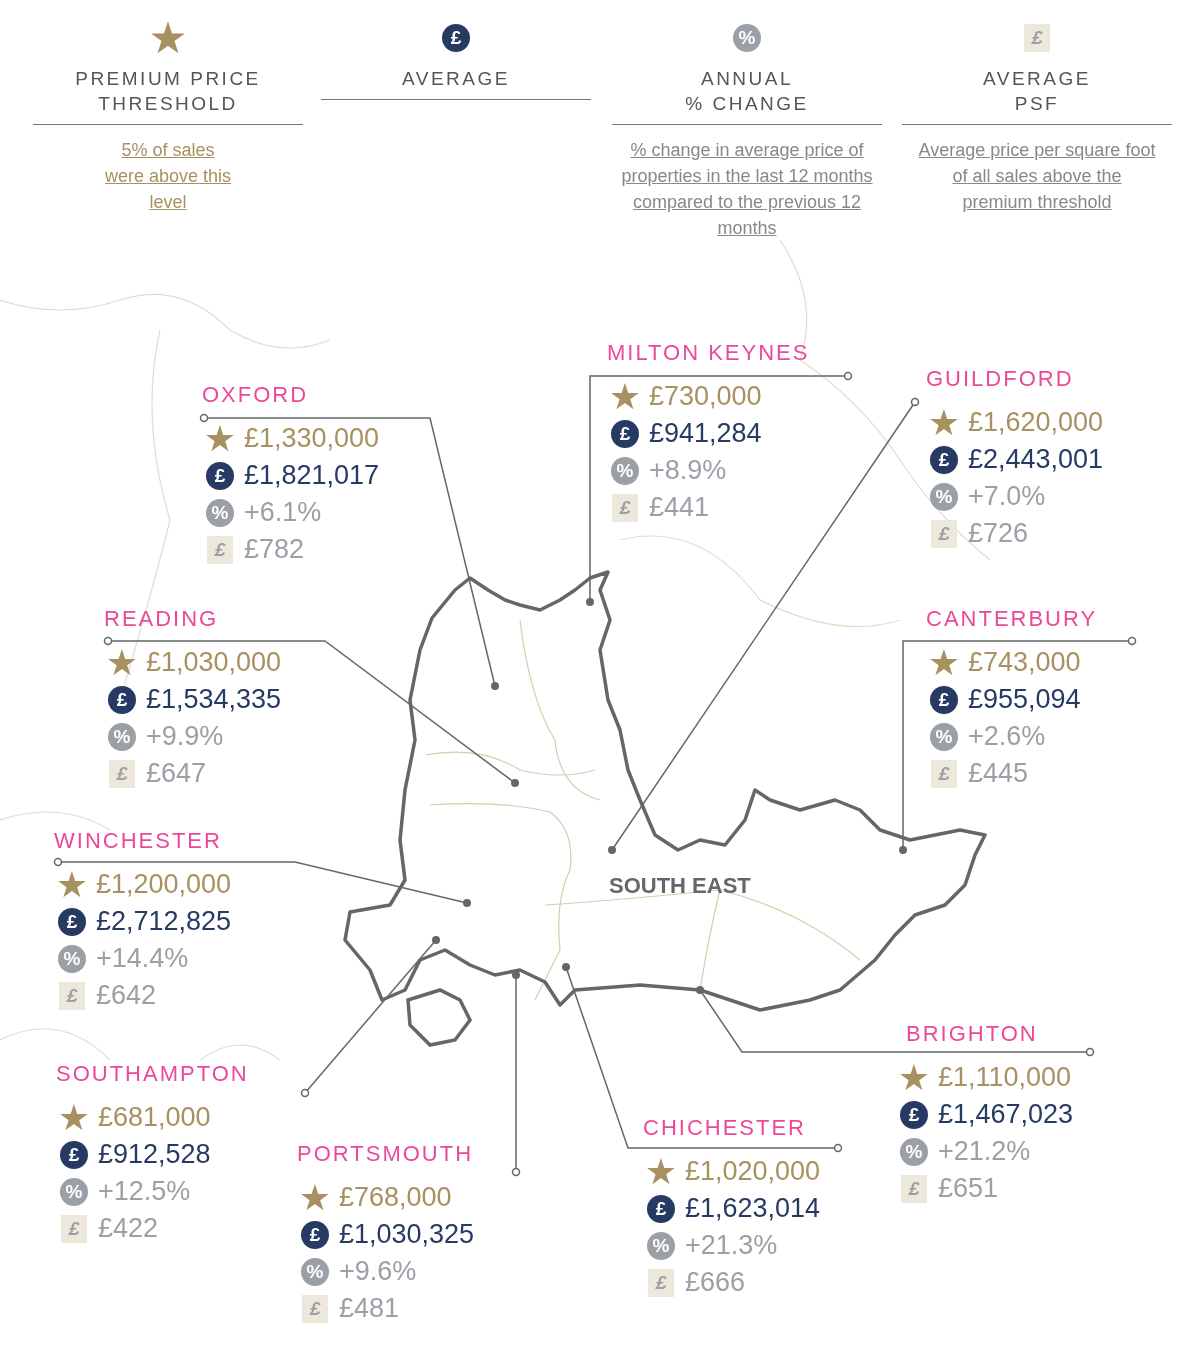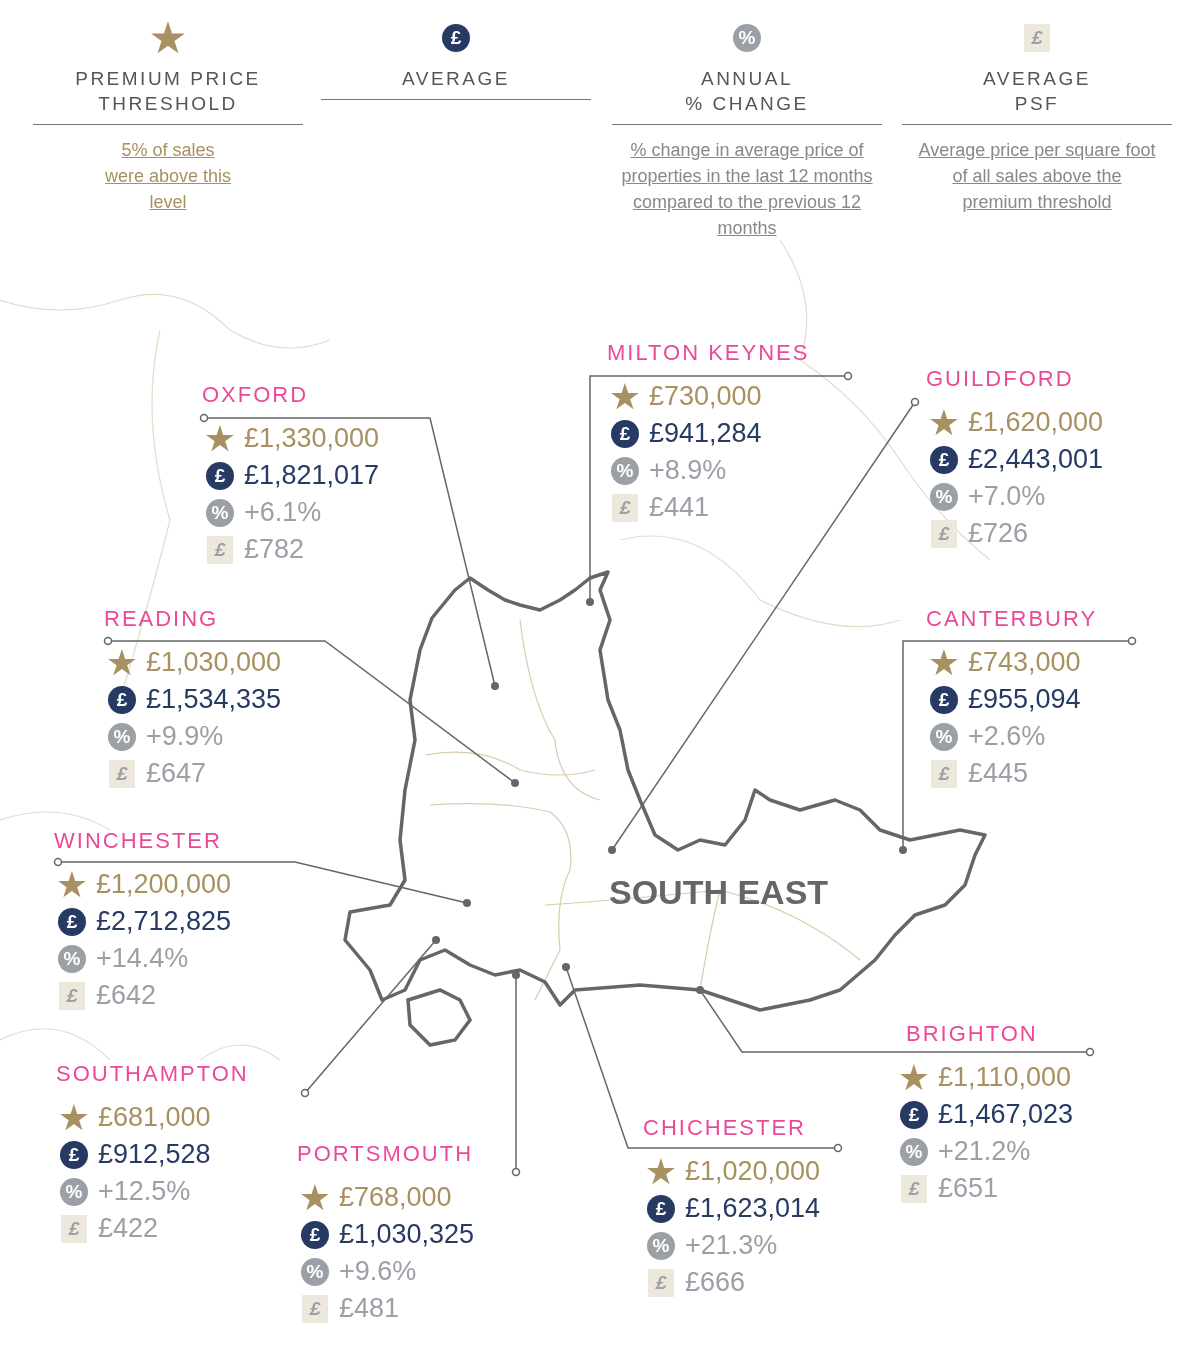--- a/index.html
+++ b/index.html
@@ -15,21 +15,21 @@
   .grey{background:#9aa0a6;}
   .tile{width:26px;height:28px;background:#ece8dc;color:#9aa0a6;display:inline-flex;align-items:center;justify-content:center;font-weight:bold;font-style:italic;font-size:19px;}
   .star{color:#a89160;font-size:36px;line-height:36px;}
   svg.map{position:absolute;left:0;top:0;}
   .city{position:absolute;}
   .city .name{font-size:22px;letter-spacing:2px;color:#ec4899;height:28px;}
   .row{display:flex;align-items:center;height:37px;}
   .row .i{width:36px;display:flex;justify-content:center;align-items:center;margin-right:6px;}
   .row .v{font-size:27px;}
   .g{color:#a89160}.n{color:#273a63}.s{color:#9aa0a6}
-  .se{position:absolute;left:609px;top:873px;font-size:34px;font-weight:bold;color:#666;}
+  .se{position:absolute;left:609px;top:873px;font-size:22px;font-weight:bold;color:#666;}
 </style>
 </head>
 <body>
 
 <div class="legend">
   <div class="lg" style="left:33px">
     <div class="ic">
         <span class="star" style="font-size:44px">★</span>
       </div>
     <div class="title">

